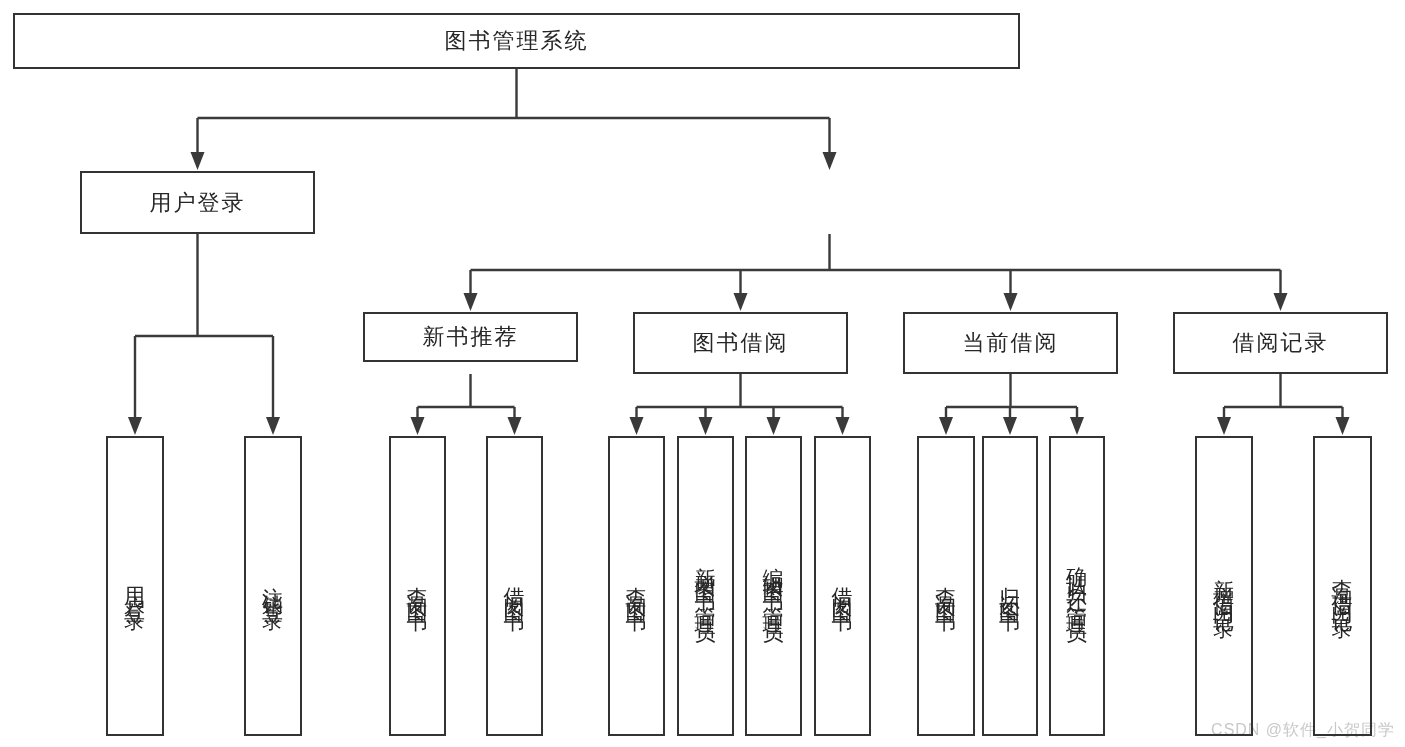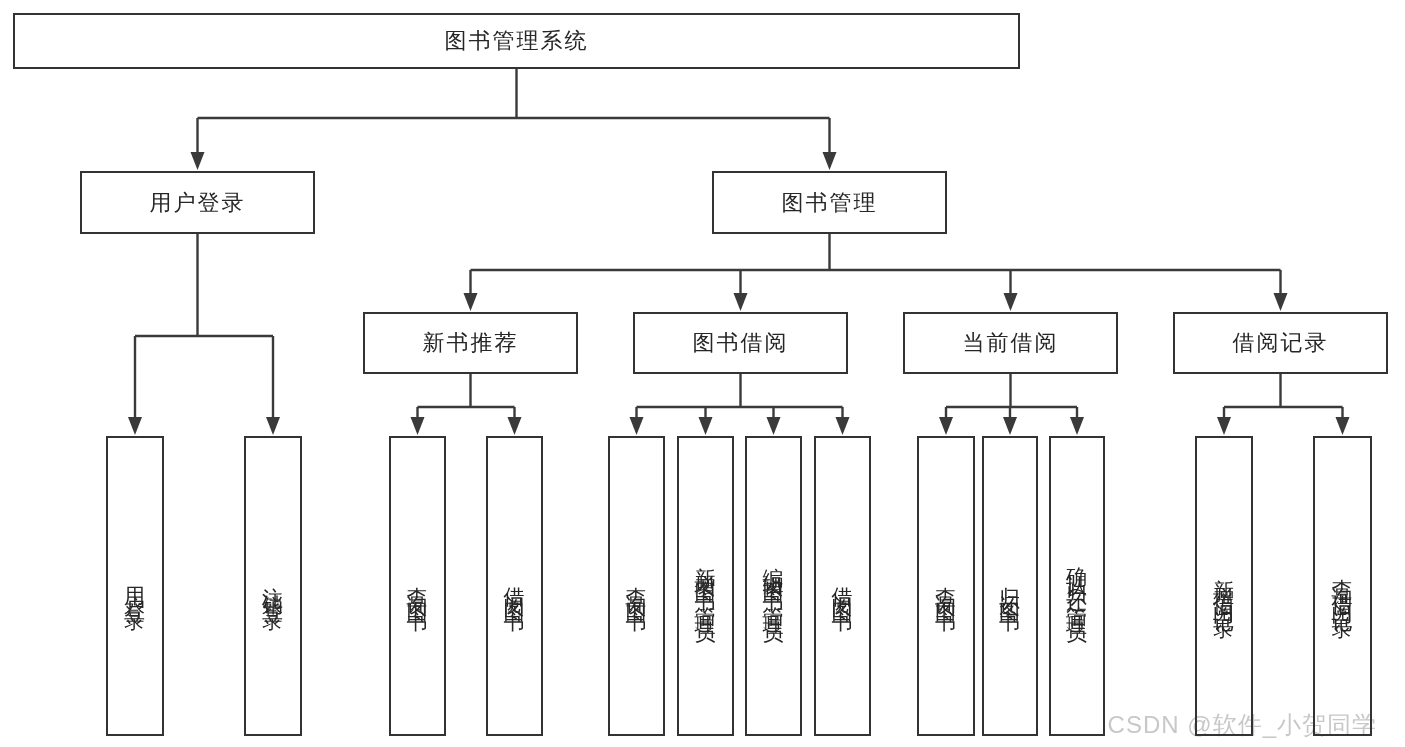--- a/index.html
+++ b/index.html
@@ -48,24 +48,24 @@
   .node.leaf .v {
     writing-mode: vertical-rl;
     text-orientation: mixed;
     font-size: 21px;
     letter-spacing: 8px;
     line-height: 1;
     white-space: nowrap;
   }
   .watermark {
     position: absolute;
-    right: 28px;
+    right: 10px;
     bottom: 6px;
     z-index: 3;
-    font-size: 24px;
+    font-size: 16px;
     color: var(--watermark, #c8c8c8);
     letter-spacing: 1px;
     mix-blend-mode: darken;
     pointer-events: none;
   }
 </style>
 </head>
 <body>
 
 <div class="stage">
@@ -106,25 +106,22 @@
     <polygon points="1342.5,435 1335.5,417 1349.5,417"></polygon>
   </svg>
 
   <div class="node lvl" style="left:13px;top:13px;width:1007px;height:56px">
     <span>图书管理系统</span>
   </div>
 
   <div class="node lvl" style="left:80px;top:171px;width:235px;height:63px">
     <span>用户登录</span>
   </div>
-  <div class="node lvl" style="left:712px;top:171px;width:235px;height:63px">
-    <span>图书管理</span>
-  </div>
 
-  <div class="node lvl" style="left:363px;top:312px;width:215px;height:62px">
+  <div class="node lvl" style="left:363px;top:312px;width:215px;height:50px">
     <span>新书推荐</span>
   </div>
   <div class="node lvl" style="left:903px;top:312px;width:215px;height:62px">
     <span>当前借阅</span>
   </div>
   <div class="node lvl" style="left:633px;top:312px;width:215px;height:62px">
     <span>图书借阅</span>
   </div>
   <div class="node lvl" style="left:1173px;top:312px;width:215px;height:62px">
     <span>借阅记录</span>

